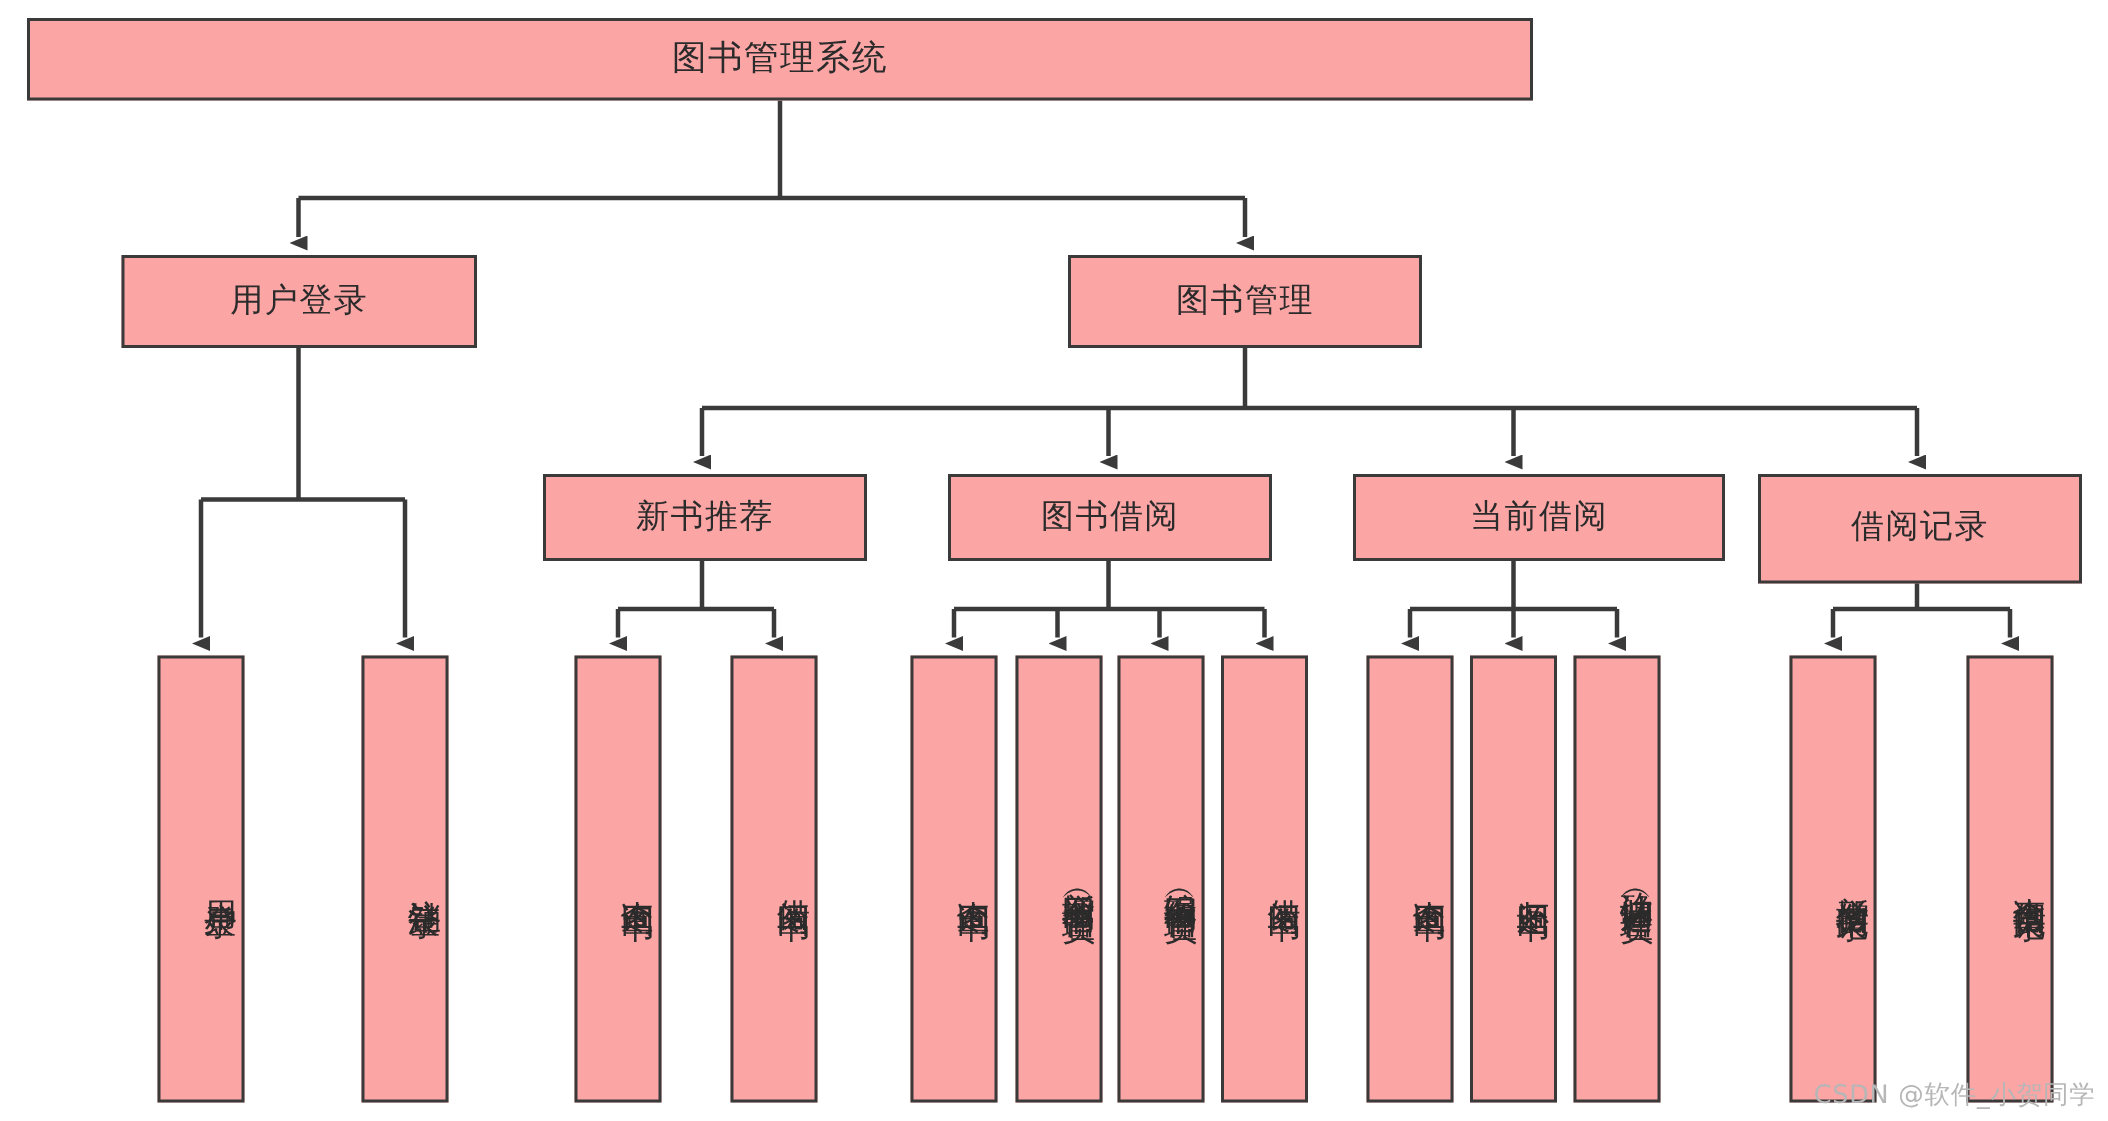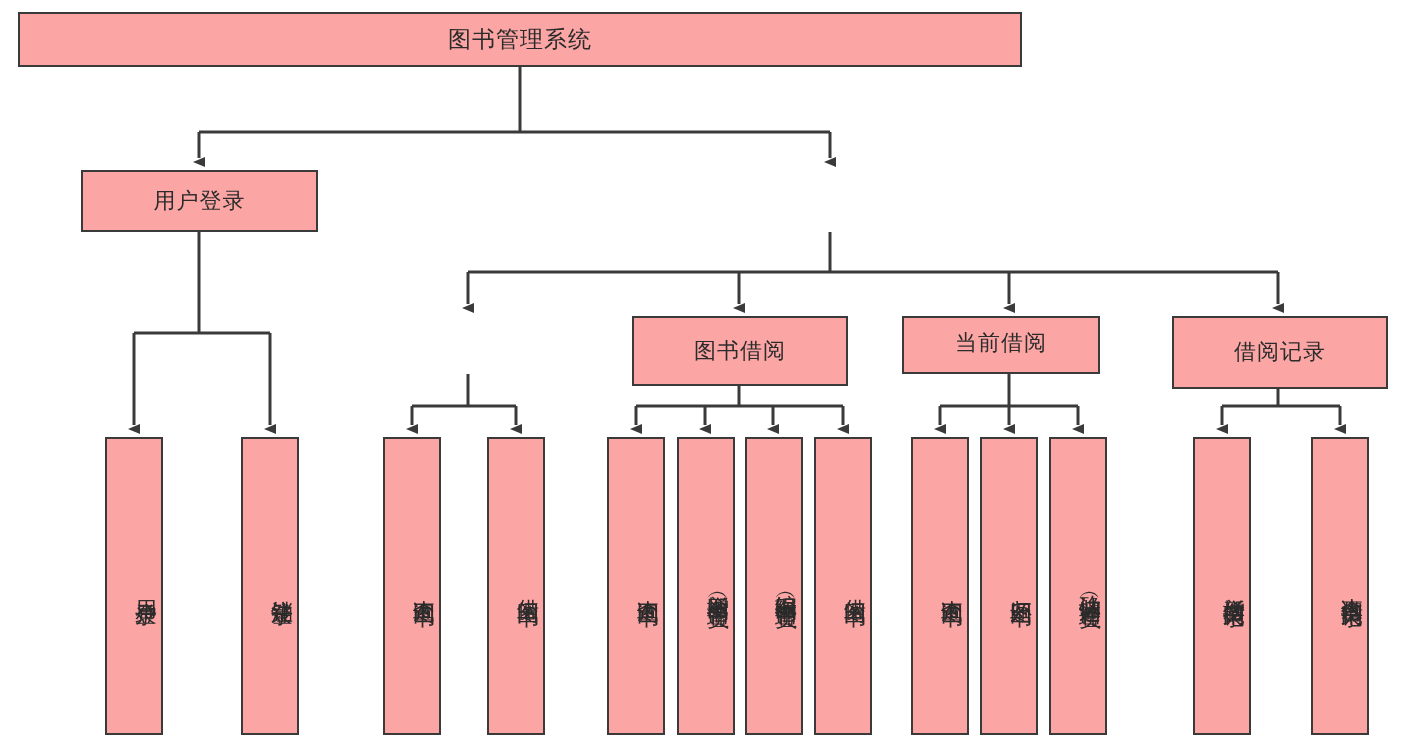--- a/index.html
+++ b/index.html
@@ -130,27 +130,33 @@
   </svg>
 
   <div class="node horizontal root" style="left:18px; top:12px; width:1004px; height:55px;">
     <span>图书管理系统</span>
   </div>
 
   <div class="node horizontal" style="left:81px; top:170px; width:237px; height:62px;">
     <span>用户登录</span>
   </div>
 
-
-
-  <div class="node horizontal" style="left:632px; top:316px; width:216px; height:70px;">
+  <div class="node horizontal" style="left:712px; top:170px; width:236px; height:62px;">
+    <span>图书管理</span>
+  </div>
+
+  <div class="node horizontal" style="left:362px; top:316px; width:216px; height:58px;">
+    <span>新书推荐</span>
+  </div>
+
+  <div class="node horizontal" style="left:632px; top:316px; width:216px; height:58px;">
     <span>图书借阅</span>
   </div>
 
-  <div class="node horizontal" style="left:902px; top:316px; width:198px; height:58px;font-family:Liberation Mono, monospace;">
+  <div class="node horizontal" style="left:902px; top:316px; width:248px; height:58px;">
     <span>当前借阅</span>
   </div>
 
   <div class="node horizontal" style="left:1172px; top:316px; width:216px; height:73px;">
     <span>借阅记录</span>
   </div>
 
   <div class="node vertical" style="left:105px; top:437px; width:58px; height:298px;">
     <span class="vtext">用户登录</span>
   </div>
@@ -196,14 +202,15 @@
   </div>
 
   <div class="node vertical" style="left:1193px; top:437px; width:58px; height:298px;">
     <span class="vtext">新增借阅记录</span>
   </div>
 
   <div class="node vertical" style="left:1311px; top:437px; width:58px; height:298px;">
     <span class="vtext">查询借阅记录</span>
   </div>
 
+  <div id="watermark">CSDN @软件_小贺同学</div>
 
 </div>
 
 </body></html>

